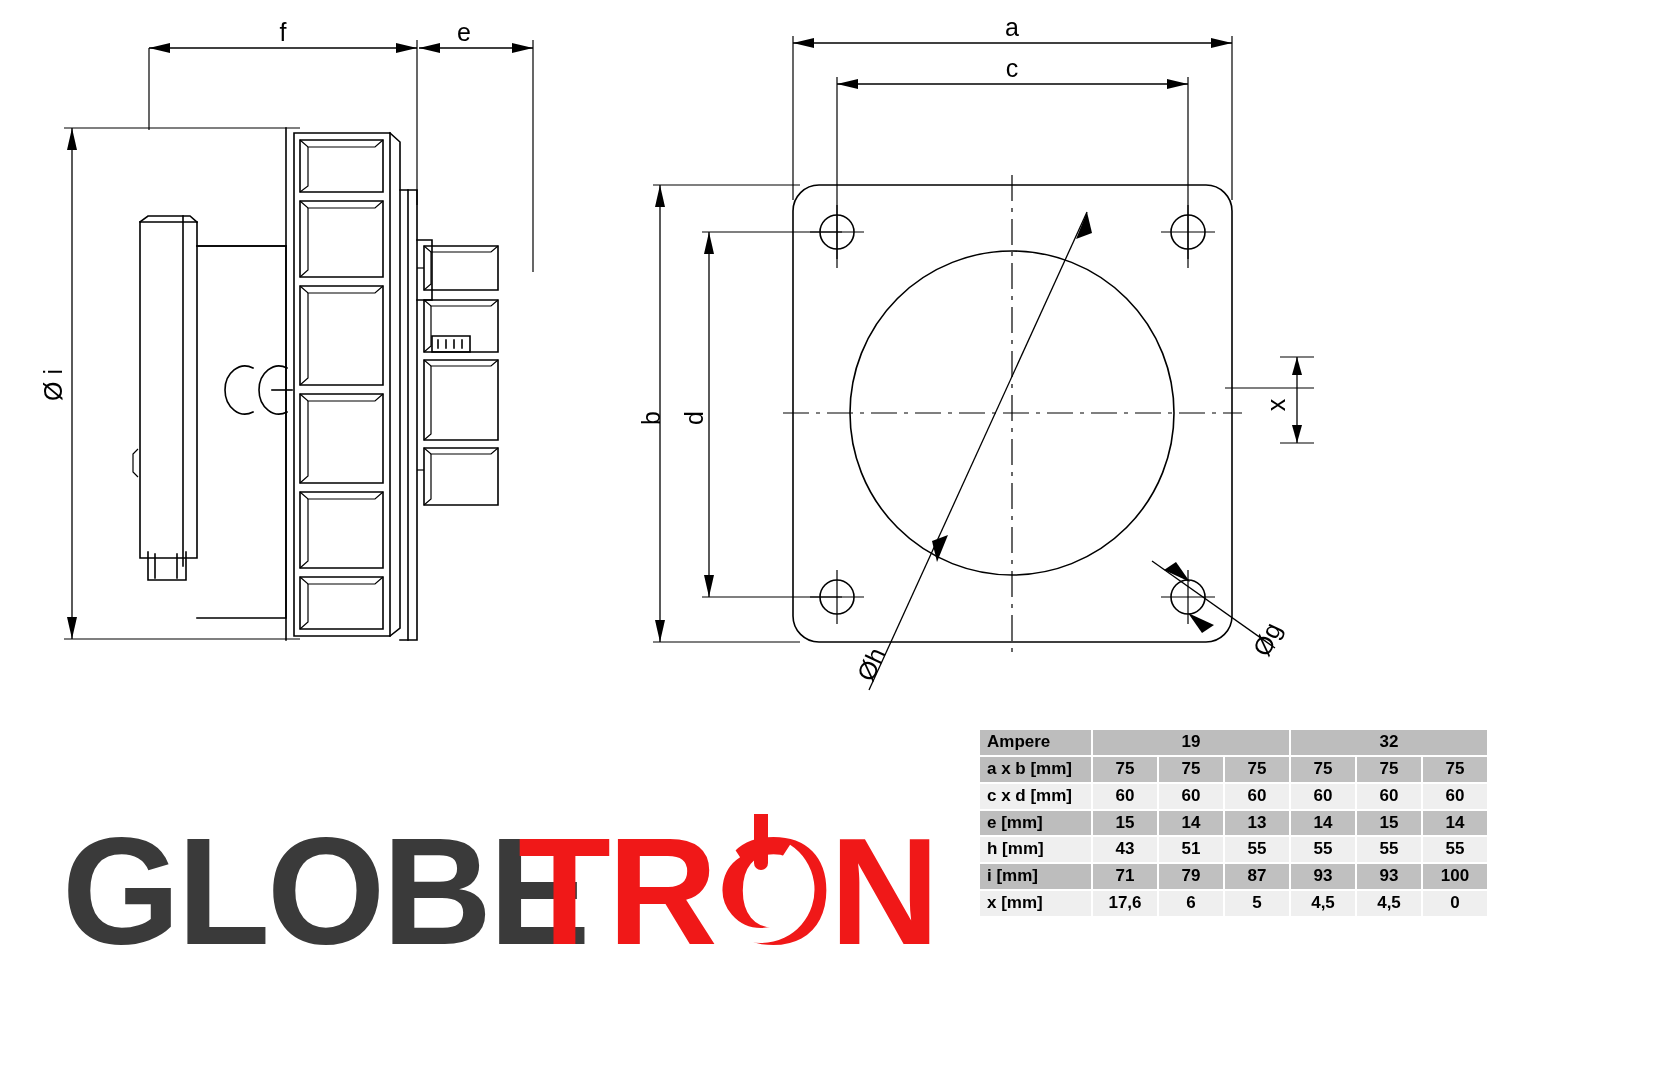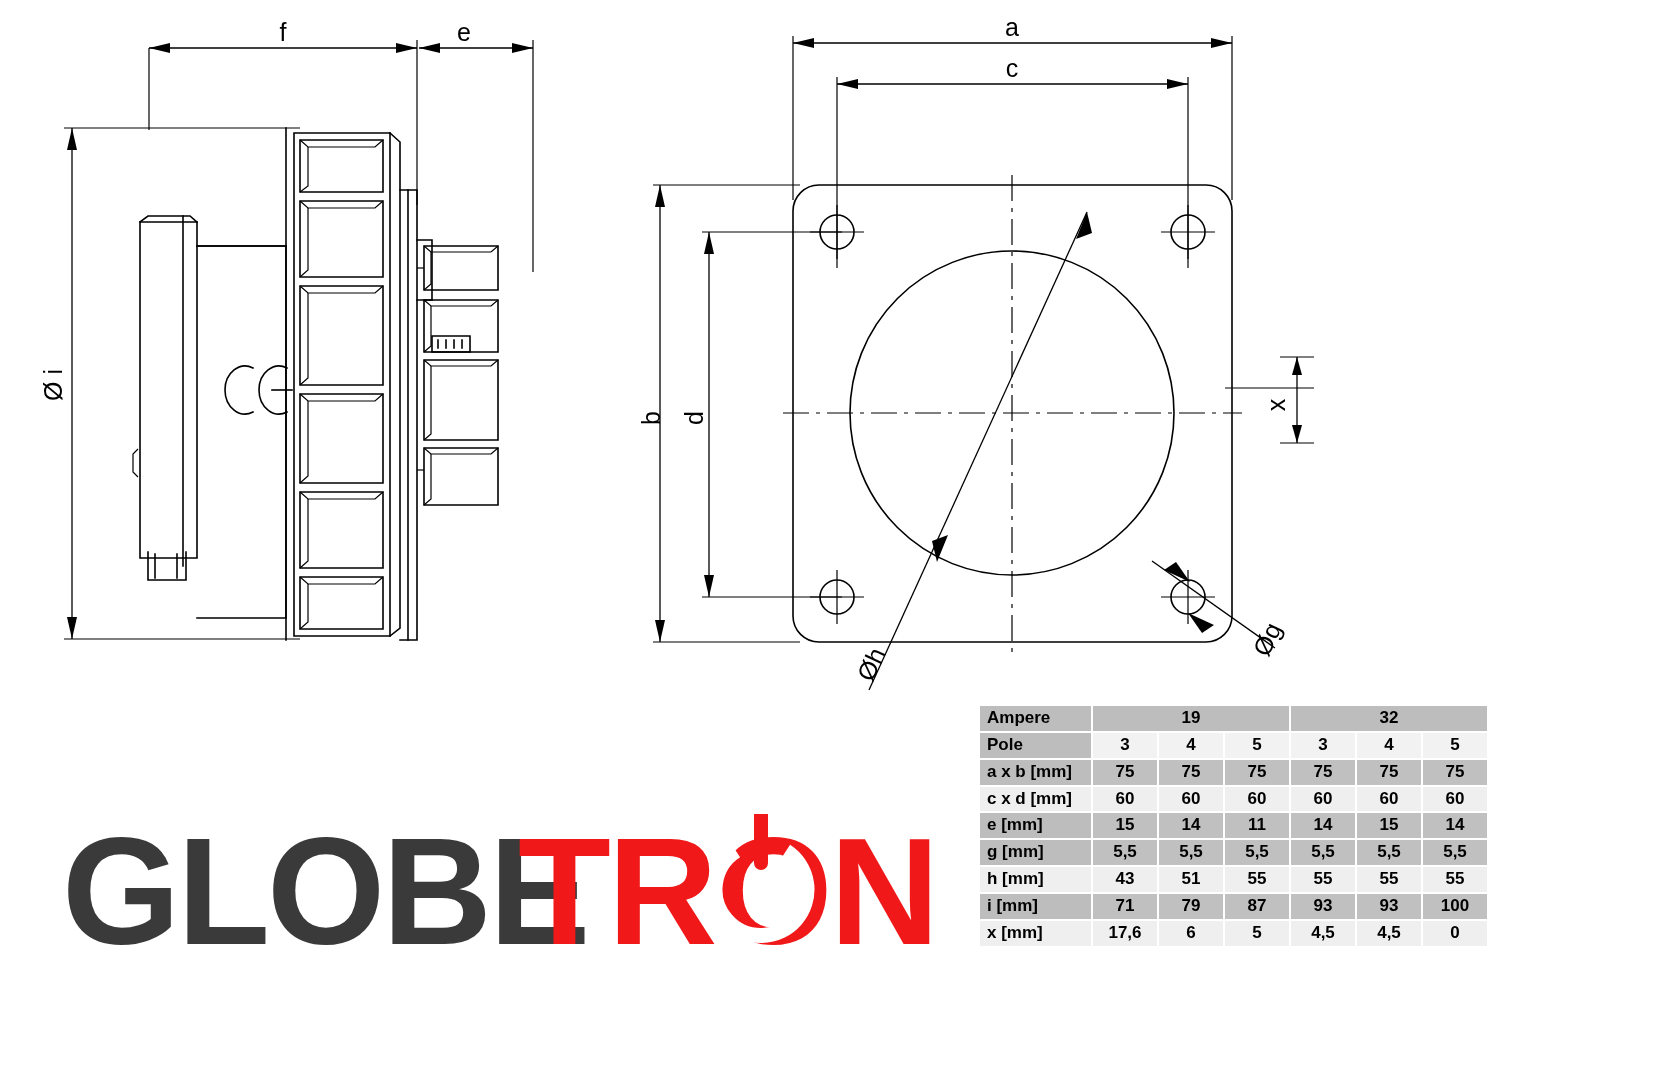--- a/index.html
+++ b/index.html
@@ -49,21 +49,21 @@
   }
   .dimtext {
     font-family: "Liberation Sans", sans-serif;
     font-size: 25px;
     fill: #000000;
   }
   
   #spec-table-wrap {
     position: absolute;
     left: 978px;
-    top: 704px;
+    top: 728px;
   }
   table.spec {
     border-collapse: separate;
     border-spacing: 2px;
     font-family: "Liberation Sans", sans-serif;
     font-size: 17px;
   }
   table.spec td, table.spec th {
     padding: 3px 0 4px 0;
     text-align: center;
@@ -314,29 +314,20 @@
   </svg>
 
   <div id="spec-table-wrap">
     <table class="spec">
       <tbody id="spec-tbody">
           <tr class="hdr-amp">
             <td class="lbl">Ampere</td>
             <td class="val" colspan="3">19</td>
             <td class="val" colspan="3">32</td>
           </tr>
-          <tr class="hdr-pole">
-            <td class="lbl">Pole</td>
-            <td class="val">3</td>
-            <td class="val">4</td>
-            <td class="val">5</td>
-            <td class="val">3</td>
-            <td class="val">4</td>
-            <td class="val">5</td>
-          </tr>
           <tr class="row-dark">
             <td class="lbl">a x b [mm]</td>
             <td class="val num-reg">75</td>
             <td class="val num-reg">75</td>
             <td class="val num-reg">75</td>
             <td class="val num-reg">75</td>
             <td class="val num-reg">75</td>
             <td class="val num-reg">75</td>
           </tr>
           <tr class="row-light">
@@ -345,33 +336,24 @@
             <td class="val">60</td>
             <td class="val">60</td>
             <td class="val">60</td>
             <td class="val">60</td>
             <td class="val">60</td>
           </tr>
           <tr class="row-dark">
             <td class="lbl">e [mm]</td>
             <td class="val num-reg">15</td>
             <td class="val num-reg">14</td>
-            <td class="val num-reg">11</td>
+            <td class="val num-reg">13</td>
             <td class="val num-reg">14</td>
             <td class="val num-reg">15</td>
             <td class="val num-reg">14</td>
-          </tr>
-          <tr class="row-dark">
-            <td class="lbl">g [mm]</td>
-            <td class="val num-reg">5,5</td>
-            <td class="val num-reg">5,5</td>
-            <td class="val num-reg">5,5</td>
-            <td class="val num-reg">5,5</td>
-            <td class="val num-reg">5,5</td>
-            <td class="val num-reg">5,5</td>
           </tr>
           <tr class="row-light">
             <td class="lbl">h [mm]</td>
             <td class="val">43</td>
             <td class="val">51</td>
             <td class="val">55</td>
             <td class="val">55</td>
             <td class="val">55</td>
             <td class="val">55</td>
           </tr>

